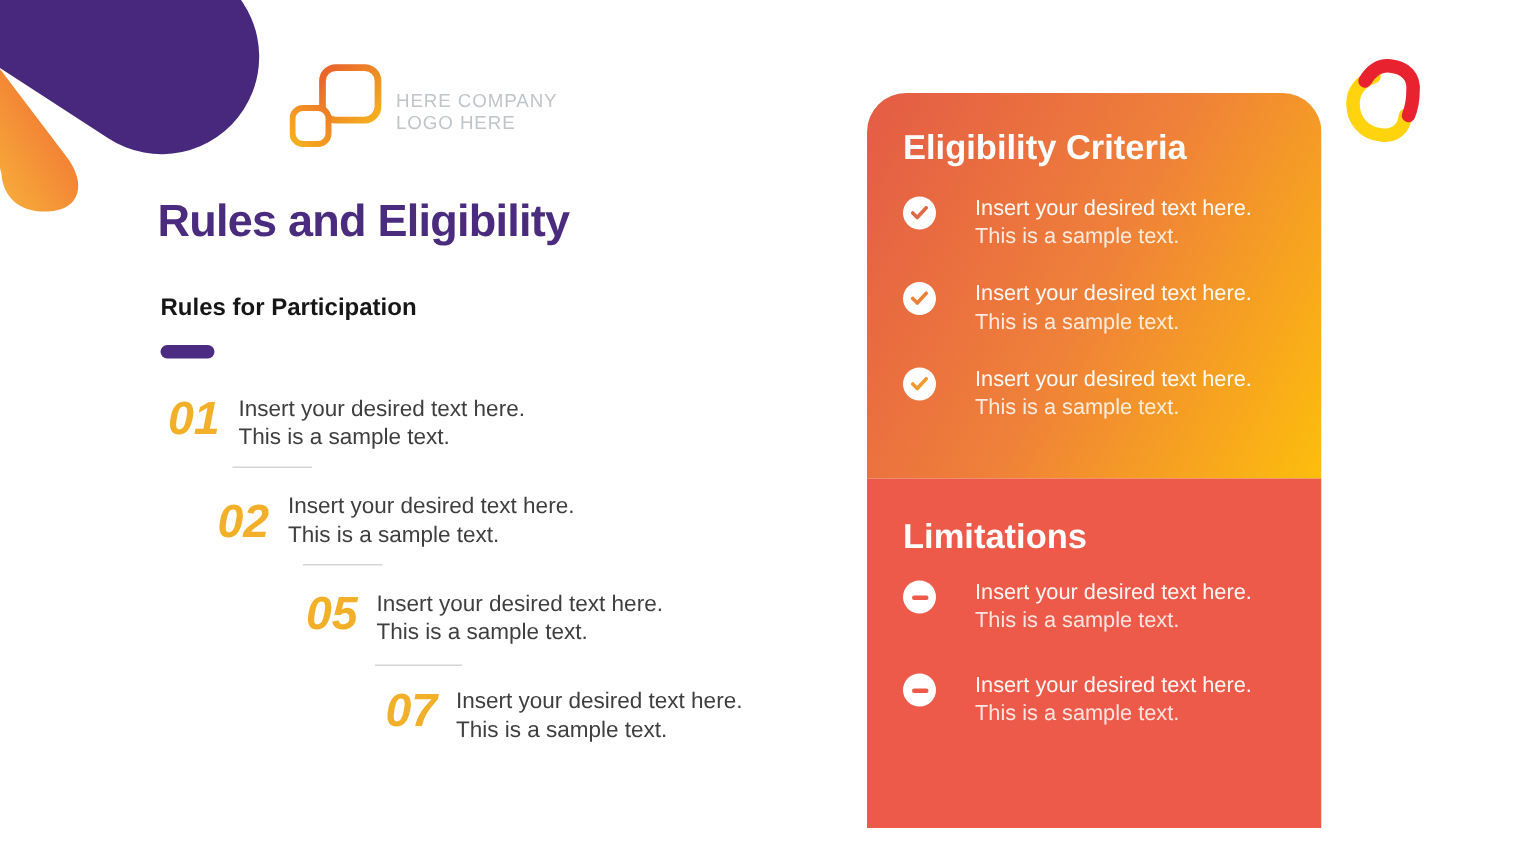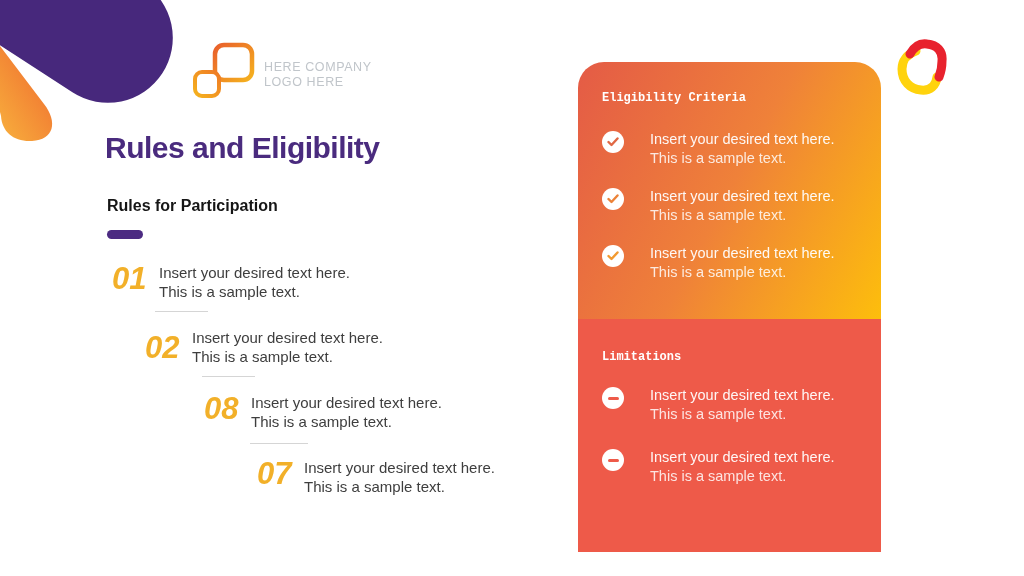--- a/index.html
+++ b/index.html
@@ -53,21 +53,21 @@
     border-radius:26px 26px 0 0;overflow:hidden;
   }
   .panel-top{
     height:257px;box-sizing:border-box;padding:26px 16px 0 24px;
     background:linear-gradient(118deg,#e45b46 0%,#ef8139 50%,#fdbe0c 100%);
   }
   .panel-bottom{
     height:233px;box-sizing:border-box;padding:28px 16px 0 24px;
     background:#ee5a49;
   }
-  .panel-title{margin:0;color:#ffffff;font-size:12px;font-weight:bold;line-height:20px;font-family:Liberation Mono, monospace;}
+  .panel-title{margin:0;color:#ffffff;font-size:23px;font-weight:bold;line-height:20px;}
   .prow{display:flex;gap:26px;}
   .panel-top .prow.r1{margin-top:22px;}
   .panel-top .prow.r2,.panel-top .prow.r3{margin-top:19px;}
   .panel-bottom .prow.r1{margin-top:19px;}
   .panel-bottom .prow.r2{margin-top:24px;}
   .picon{
     width:22px;height:22px;flex:0 0 22px;border-radius:50%;background:#ffffff;
     display:flex;align-items:center;justify-content:center;margin-top:1px;
   }
   .ptext .l{display:block;font-size:14.5px;line-height:19px;color:rgba(255,255,255,0.95);}
@@ -130,21 +130,21 @@
   <div class="step s2">
     <span class="num">02</span>
     <span class="stext">
       <span class="l">Insert your desired text here.</span>
       <span class="l">This is a sample text.</span>
     </span>
   </div>
   <div class="step-line sl2"></div>
 
   <div class="step s3">
-    <span class="num">08</span>
+    <span class="num">05</span>
     <span class="stext">
       <span class="l">Insert your desired text here.</span>
       <span class="l">This is a sample text.</span>
     </span>
   </div>
   <div class="step-line sl3"></div>
 
   <div class="step s4">
     <span class="num">07</span>
     <span class="stext">

